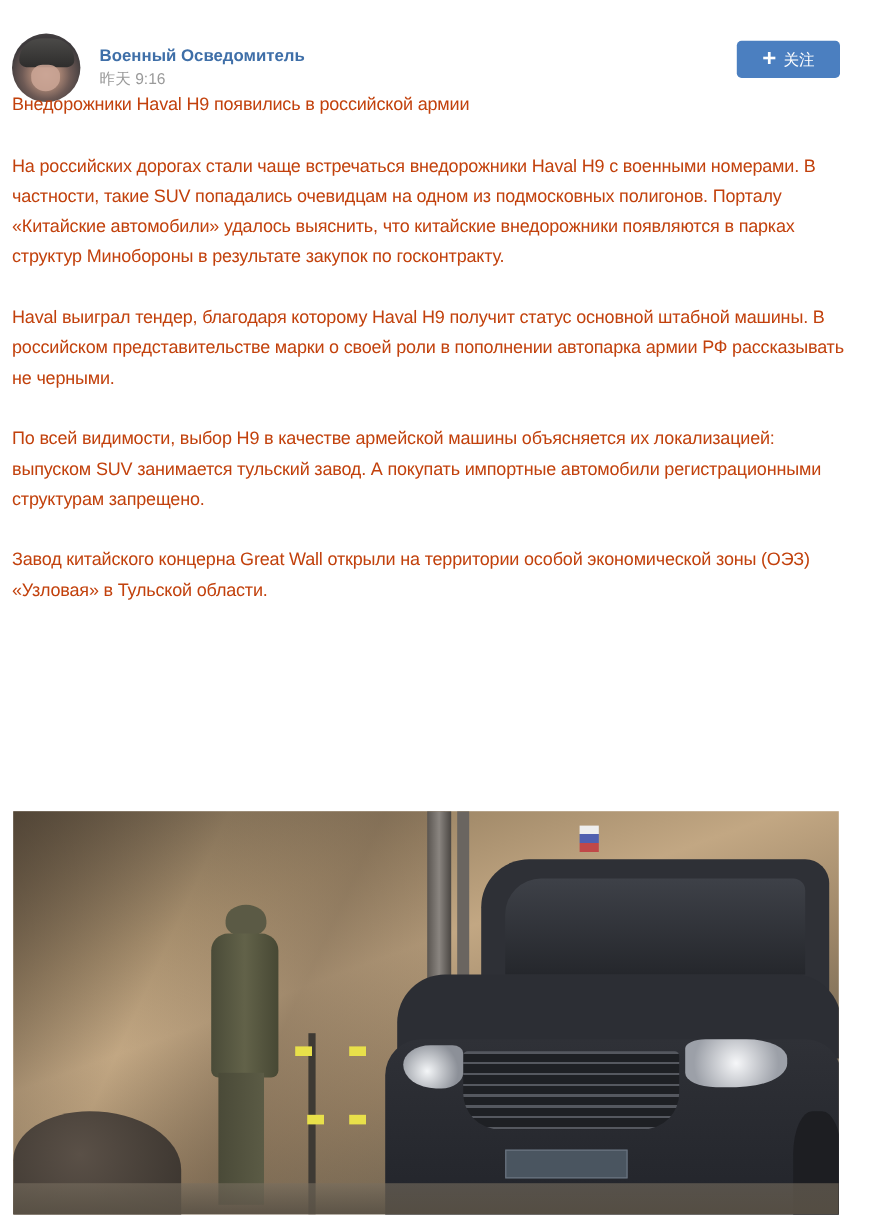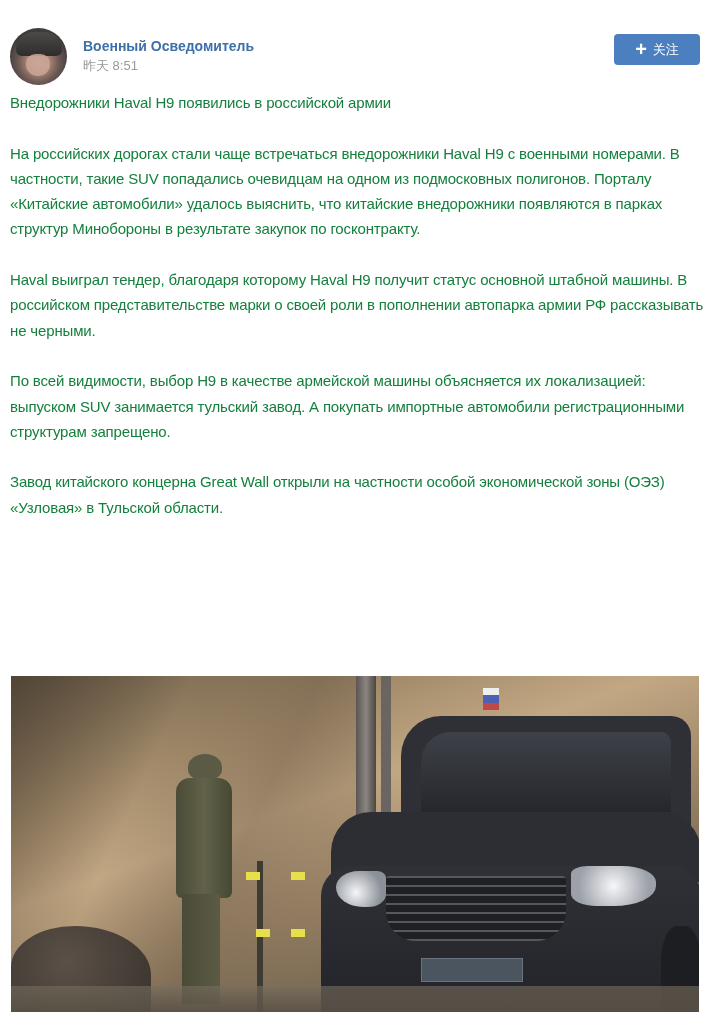--- a/index.html
+++ b/index.html
@@ -72,23 +72,23 @@
       cursor: pointer;
     }
     .follow-btn .plus {
       font-size: 20px;
       font-weight: bold;
       line-height: 1;
       margin-top: -2px;
     }
     .content {
       position: absolute;
-      left: 10px; top: 90px;
+      left: 10px; top: 75px;
       width: 704px;
-      color: #15803d;
+      color: #c2410c;
       font-size: 15px;
       line-height: 25.3px;
     }
     .content p {
       margin: 0 0 25.3px 0;
       letter-spacing: -0.15px;
     }
     .photo {
       position: absolute;
       left: 11px; top: 676px;
@@ -196,33 +196,33 @@
   </style>
 </head>
 <body>
 
 <div class="header">
   <div class="avatar">
     <div class="helmet"></div>
     <div class="face"></div>
   </div>
   <div class="author-name">Военный Осведомитель</div>
-  <div class="post-time">昨天 8:51</div>
+  <div class="post-time">昨天 9:16</div>
   <div class="follow-btn">
     <span class="plus">+</span>
     <span>关注</span>
   </div>
 </div>
 
 <div class="content">
   <p>Внедорожники Haval H9 появились в российской армии</p>
   <p>На российских дорогах стали чаще встречаться внедорожники Haval H9 с военными номерами. В частности, такие SUV попадались очевидцам на одном из подмосковных полигонов. Порталу «Китайские автомобили» удалось выяснить, что китайские внедорожники появляются в парках структур Минобороны в результате закупок по госконтракту.</p>
   <p>Haval выиграл тендер, благодаря которому Haval H9 получит статус основной штабной машины. В российском представительстве марки о своей роли в пополнении автопарка армии РФ рассказывать не черными.</p>
   <p>По всей видимости, выбор H9 в качестве армейской машины объясняется их локализацией: выпуском SUV занимается тульский завод. А покупать импортные автомобили регистрационными структурам запрещено.</p>
-  <p>Завод китайского концерна Great Wall открыли на частности особой экономической зоны (ОЭЗ) «Узловая» в Тульской области.</p>
+  <p>Завод китайского концерна Great Wall открыли на территории особой экономической зоны (ОЭЗ) «Узловая» в Тульской области.</p>
 </div>
 
 <div class="photo" aria-label="Soldier standing next to a black Haval H9 SUV at a checkpoint">
   <div class="rock-shade"></div>
   <div class="pole"></div>
   <div class="pole2"></div>
   <div class="flag"></div>
   <div class="boulder"></div>
   <div class="soldier">
     <div class="head"></div>

